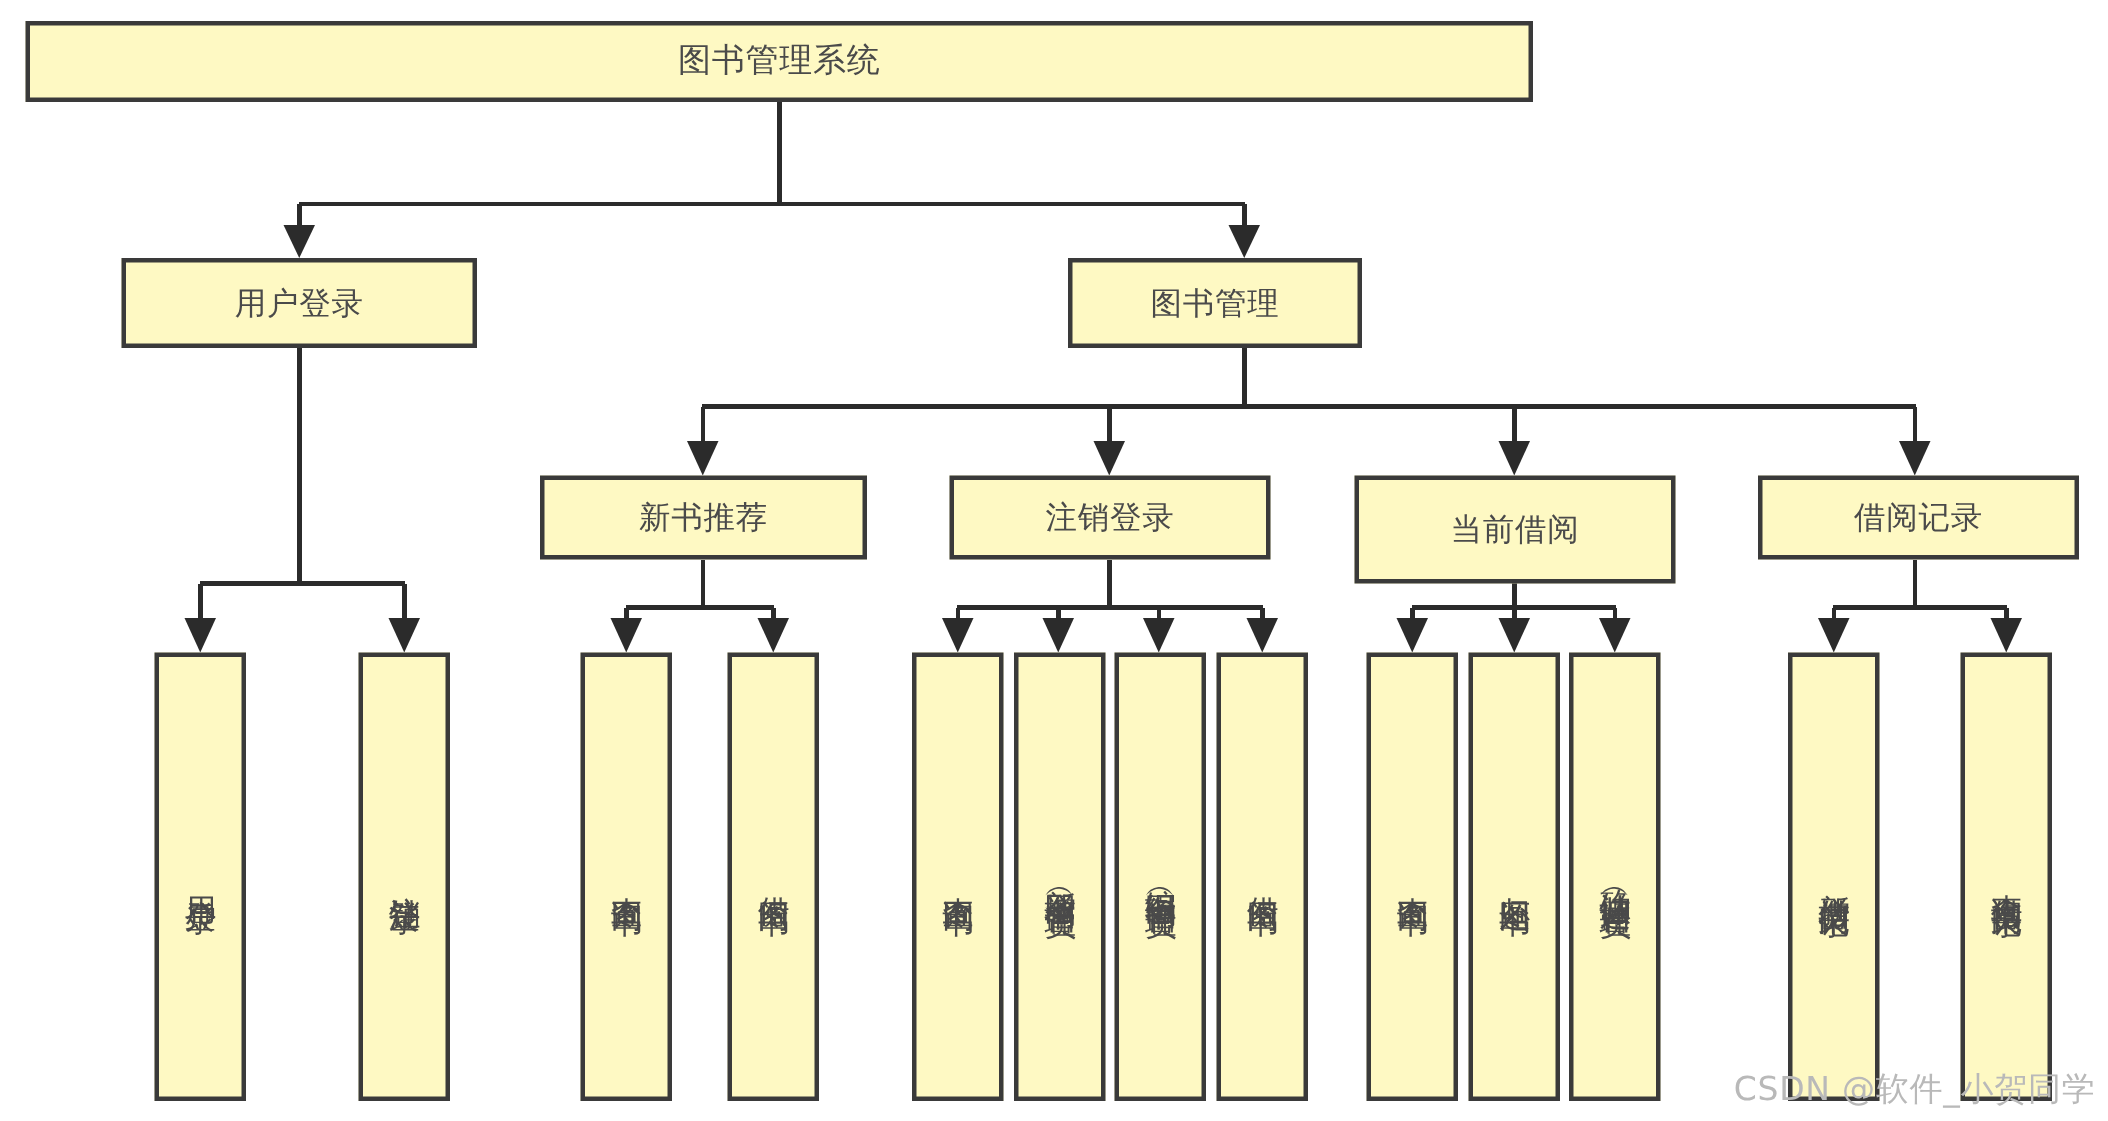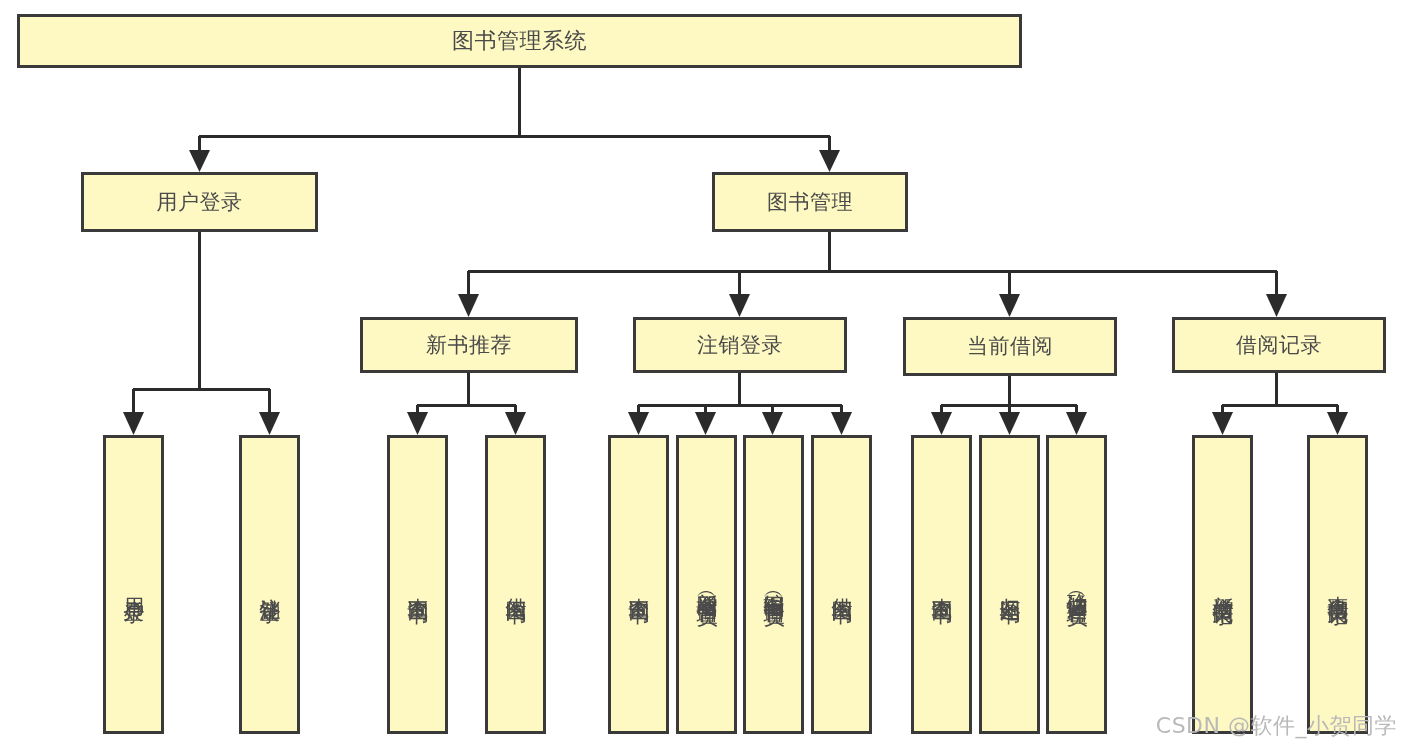--- a/index.html
+++ b/index.html
@@ -170,21 +170,21 @@
   </div>
 
   <div class="node horiz" style="left:360px; top:317px; width:218px; height:56px;">
     <span class="label">新书推荐</span>
   </div>
 
   <div class="node horiz" style="left:633px; top:317px; width:214px; height:56px;">
     <span class="label">注销登录</span>
   </div>
 
-  <div class="node horiz" style="left:903px; top:317px; width:214px; height:59px;">
+  <div class="node horiz" style="left:903px; top:317px; width:214px; height:72px;">
     <span class="label">当前借阅</span>
   </div>
 
   <div class="node horiz" style="left:1172px; top:317px; width:214px; height:56px;">
     <span class="label">借阅记录</span>
   </div>
 
   <div class="node vert" style="left:103px; top:435px; width:61px; height:299px;">
     <span class="label">用户登录</span>
   </div>

